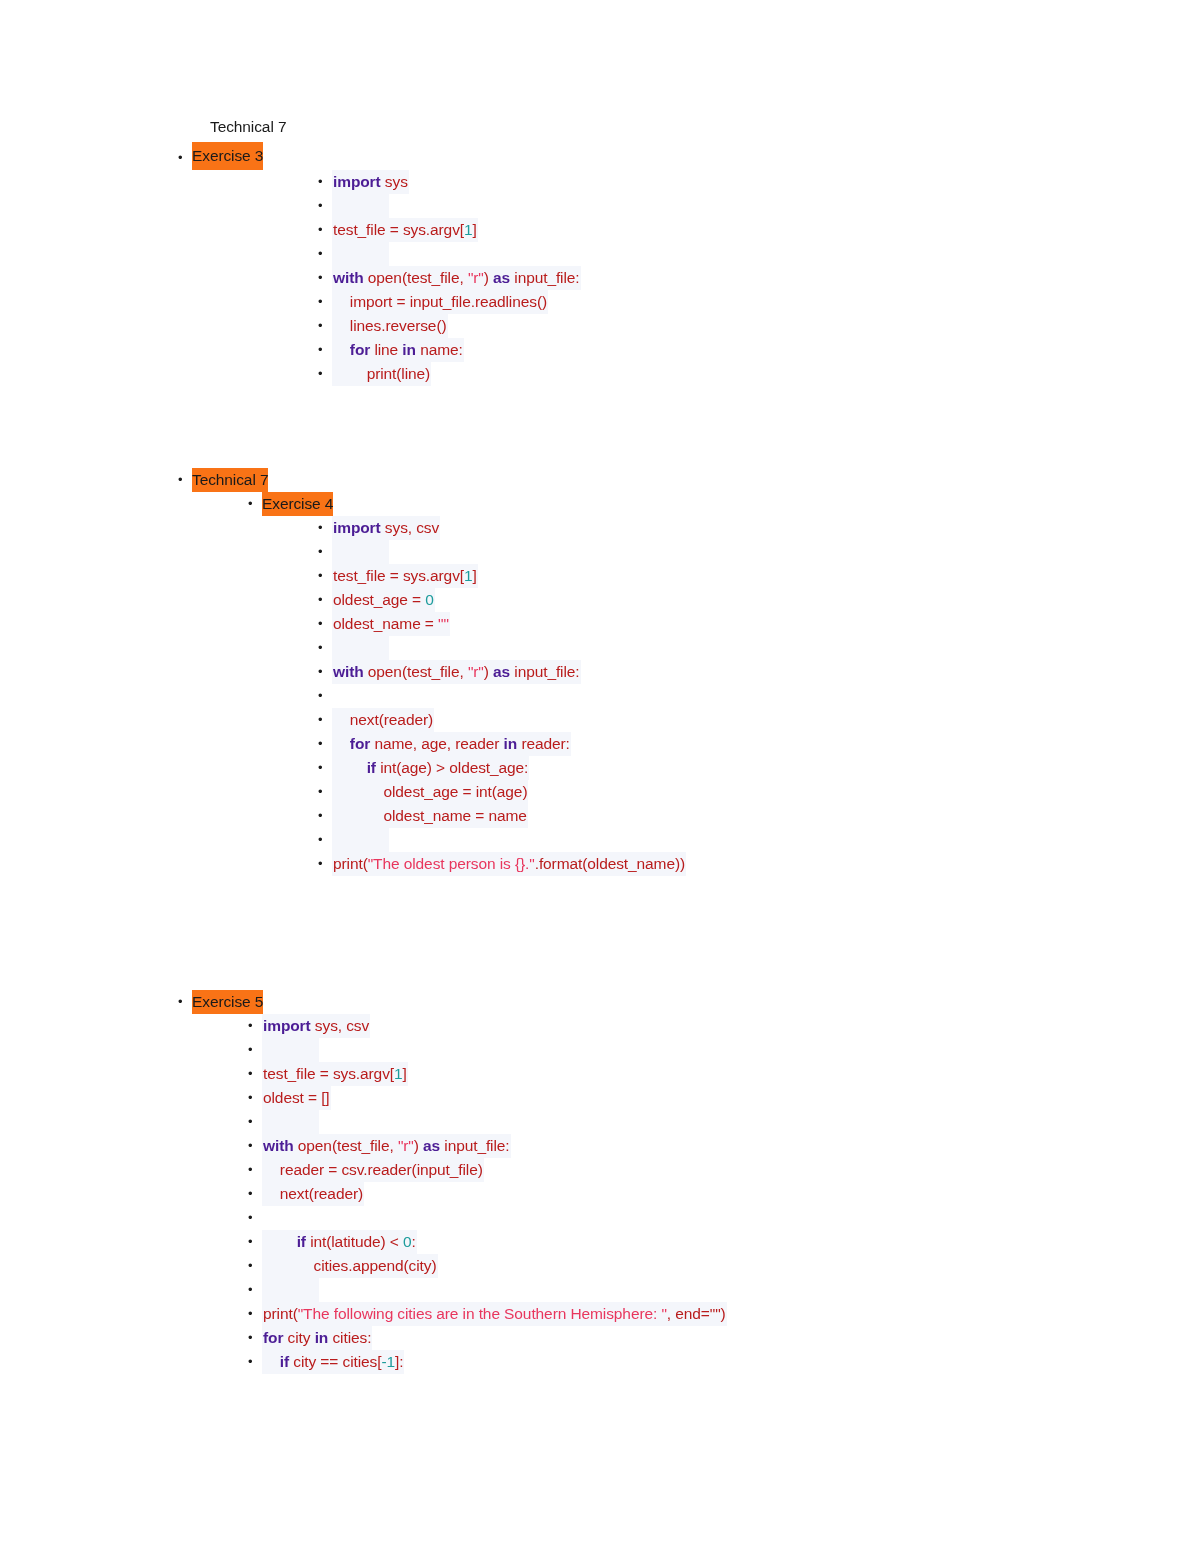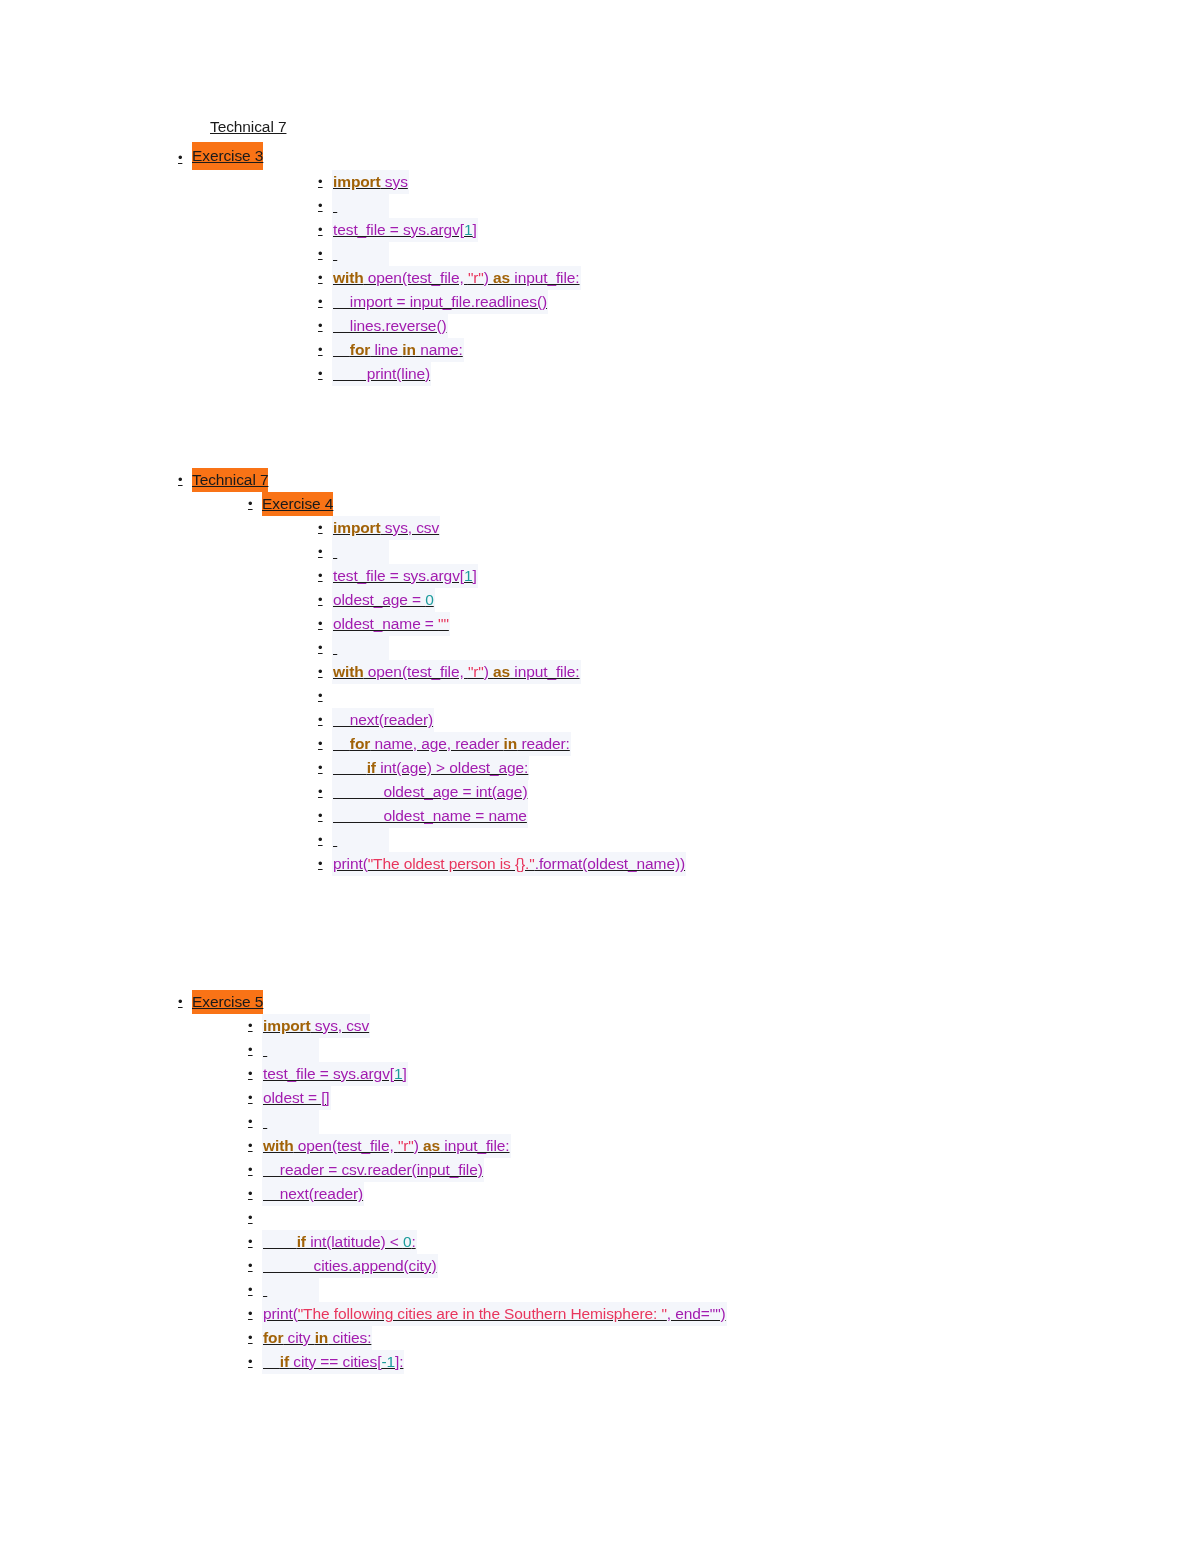--- a/index.html
+++ b/index.html
@@ -23,21 +23,20 @@
     height: 1553px;
     padding: 0;
   }
 
   
   .line {
     display: flex;
     align-items: flex-end;
     line-height: 24px;
     min-height: 24px;
-    text-decoration: underline;
   }
 
   .bullet {
     flex: 0 0 auto;
     width: 14px;
     text-align: left;
     font-size: 13px;
     line-height: 24px;
     color: #1a1a1a;
   }
@@ -85,24 +84,24 @@
     font-size: 15.5px;
     color: #1a1a1a;
     line-height: 24px;
   }
   .h-sm .txt, .h-mid .txt, .h-big .txt {
     background: #f97316;
   }
   .h-big .txt { background: transparent; }
 
   
-  .kw  { font-weight: bold; color: #a16207; }
+  .kw  { font-weight: bold; color: #4c1d95; }
   .str { color: #e8365d; }
   .num { color: #1d9c9c; }
-  .pl  { color: #a21caf; }
+  .pl  { color: #b91c1c; }
 
   .big-gap { height: 56px; }
 </style>
 </head>
 <body>
 
 <div class="page">
 
   <div class="gap-2"></div>
   <div class="gap-2"></div>

